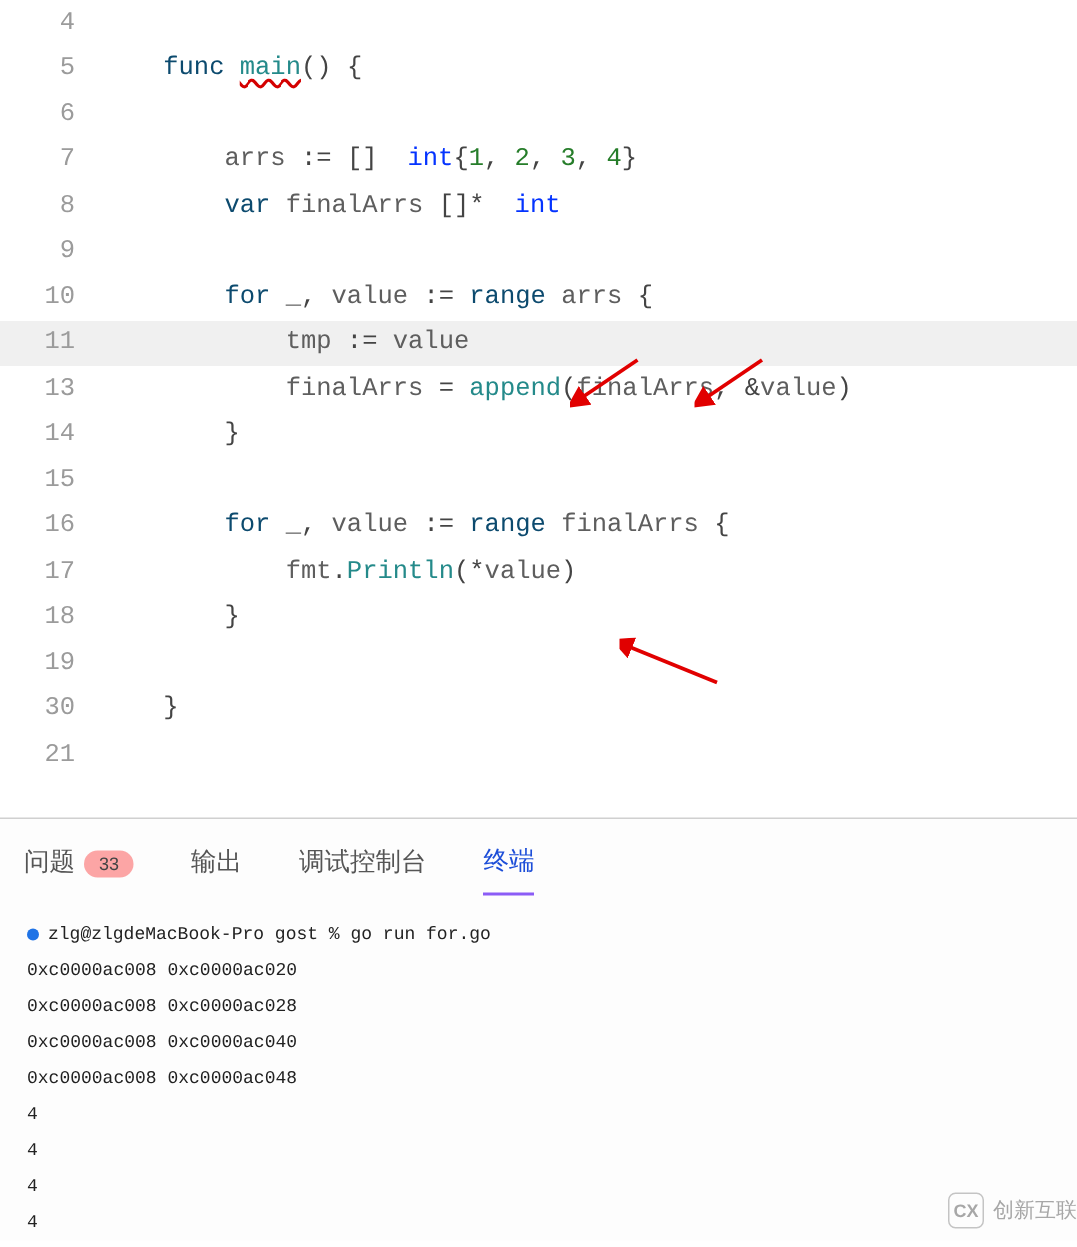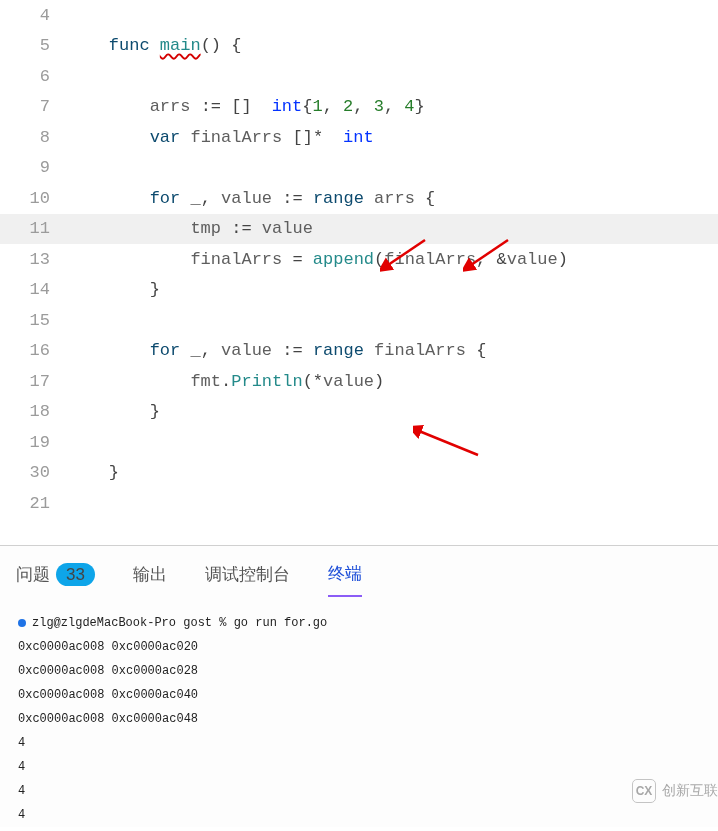--- a/index.html
+++ b/index.html
@@ -71,47 +71,47 @@
 }
 .tab {
   padding: 6px 0 10px 0;
   cursor: pointer;
 }
 .tab.active {
   color: #1d4ed8;
   border-bottom: 2px solid #8b5cf6;
 }
 .badge {
-  background: #0ea5e9;
+  background: #fca5a5;
   color: #444;
   border-radius: 12px;
   padding: 2px 10px;
   margin-left: 6px;
-  font-size: 17px;
+  font-size: 12px;
 }
 .terminal {
   padding: 14px 18px 0 18px;
   font-family: "Menlo","Consolas","Courier New",monospace;
   font-size: 12px;
   line-height: 24px;
   color: #222;
 }
 .prompt-dot {
   display: inline-block;
   width: 8px;
   height: 8px;
   background: #1f73e6;
   border-radius: 50%;
   margin-right: 6px;
   vertical-align: middle;
 }
 .watermark {
   position: absolute;
   right: 0;
-  bottom: 28px;
+  bottom: 12px;
   display: flex;
   align-items: center;
   gap: 6px;
   font-family: -apple-system, "PingFang SC", sans-serif;
   font-size: 14px;
   color: #999;
   opacity: 0.85;
 }
 .watermark .logo {
   width: 24px;

